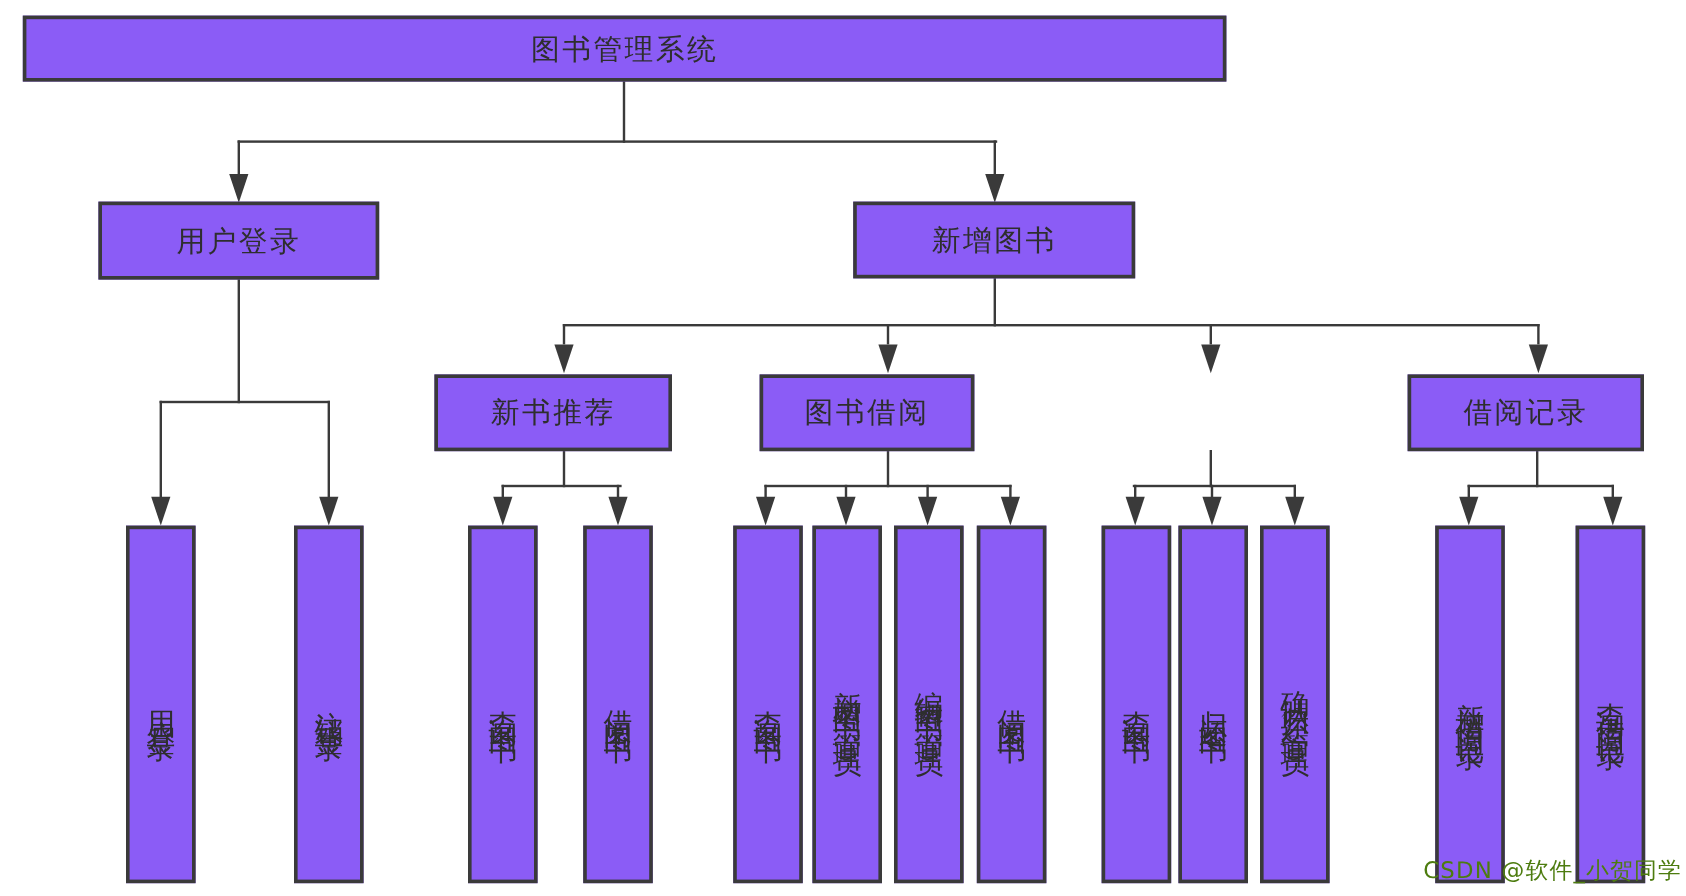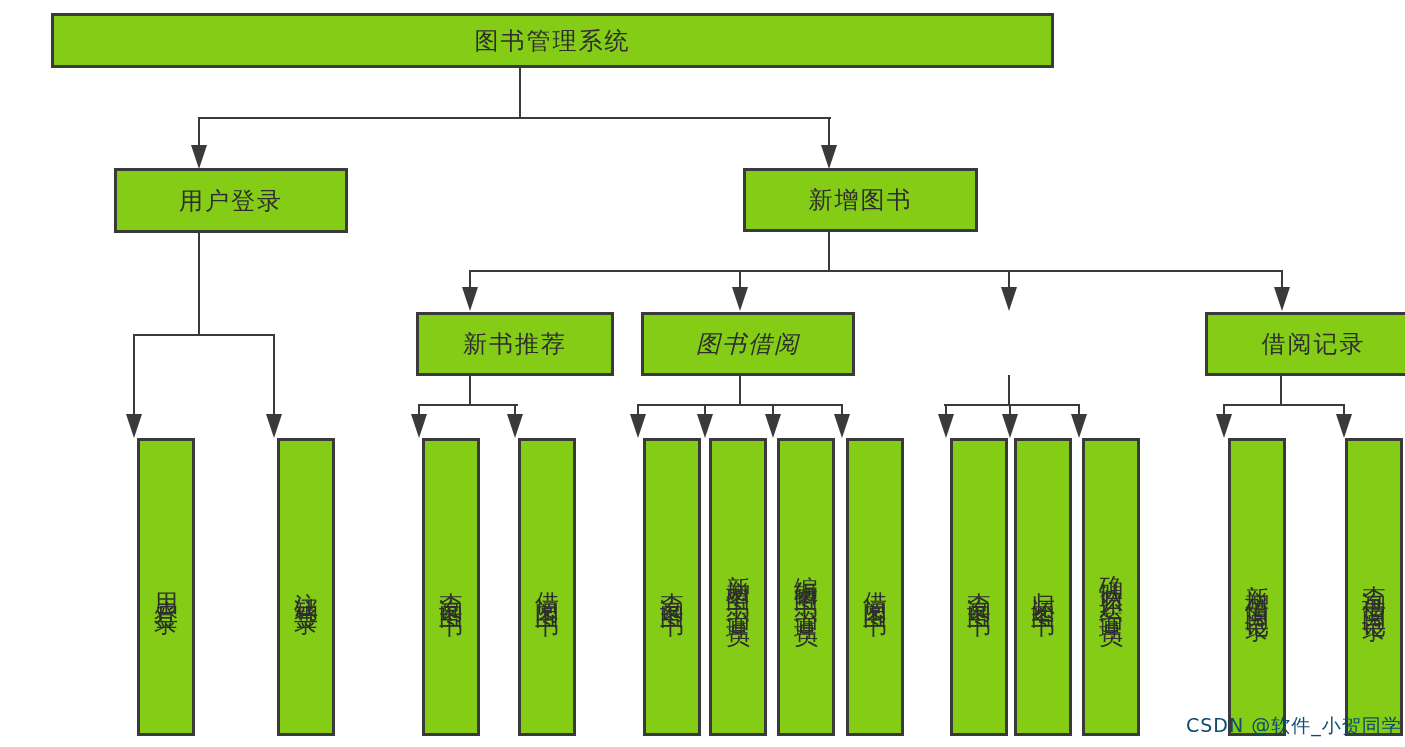--- a/index.html
+++ b/index.html
@@ -3,74 +3,73 @@
 <meta charset="utf-8">
 <style>
   html,body { margin:0; padding:0; background:#ffffff; }
   #stage {
     position:relative; width:1405px; height:747px; background:#ffffff;
     font-family:"DejaVu Sans","Liberation Sans",sans-serif;
     overflow:hidden;
   }
   .node {
     position:absolute; box-sizing:border-box;
-    border:3px solid #3a3a3a; background:#84cc16;
+    border:3px solid #3a3a3a; background:#8b5cf6;
     display:flex; align-items:center; justify-content:center;
     color:#2e2e2e; font-size:24px; letter-spacing:2px;
     z-index:2;
-    margin-left:32px;
   }
   .node .lbl { white-space:nowrap; }
   .node.vert { letter-spacing:0; }
   .node.vert .lbl {
     writing-mode:vertical-rl; text-orientation:mixed;
     letter-spacing:7px; white-space:normal; line-height:1;
   }
   .hline, .vline {
     position:absolute; background:#3a3a3a; z-index:1;
   }
   .hline { height:2px; }
   .vline { width:2px; }
   .arrow {
     position:absolute; width:0; height:0; z-index:1;
     border-left:8px solid transparent; border-right:8px solid transparent;
     border-top:24px solid #3a3a3a;
   }
   .watermark {
     position:absolute; left:1186px; top:713px; z-index:6;
-    color:#0c4a6e; font-size:19px; letter-spacing:1px; white-space:nowrap;
+    color:#4d7c0f; font-size:19px; letter-spacing:1px; white-space:nowrap;
   }
 </style>
 </head>
 <body>
 
 <div id="stage">
 
   <div class="node" style="left:19px; top:13px; width:1003px; height:55px;">
     <span class="lbl">图书管理系统</span>
   </div>
 
   <div class="node" style="left:82px; top:168px; width:234px; height:65px;">
     <span class="lbl">用户登录</span>
   </div>
 
   <div class="node" style="left:711px; top:168px; width:235px; height:64px;">
     <span class="lbl">新增图书</span>
   </div>
 
-  <div class="node" style="left:384px; top:312px; width:198px; height:64px;">
+  <div class="node" style="left:362px; top:312px; width:198px; height:64px;">
     <span class="lbl">新书推荐</span>
   </div>
 
-  <div class="node" style="left:609px; top:312px; width:214px; height:64px;font-style:italic;">
+  <div class="node" style="left:633px; top:312px; width:179px; height:64px;">
     <span class="lbl">图书借阅</span>
   </div>
 
 
-  <div class="node" style="left:1173px; top:312px; width:217px; height:64px;">
+  <div class="node" style="left:1173px; top:312px; width:197px; height:64px;">
     <span class="lbl">借阅记录</span>
   </div>
 
   <div class="node vert" style="left:105px; top:438px; width:58px; height:298px;">
     <span class="lbl">用户登录</span>
   </div>
   <div class="node vert" style="left:245px; top:438px; width:58px; height:298px;">
     <span class="lbl">注销登录</span>
   </div>
 

